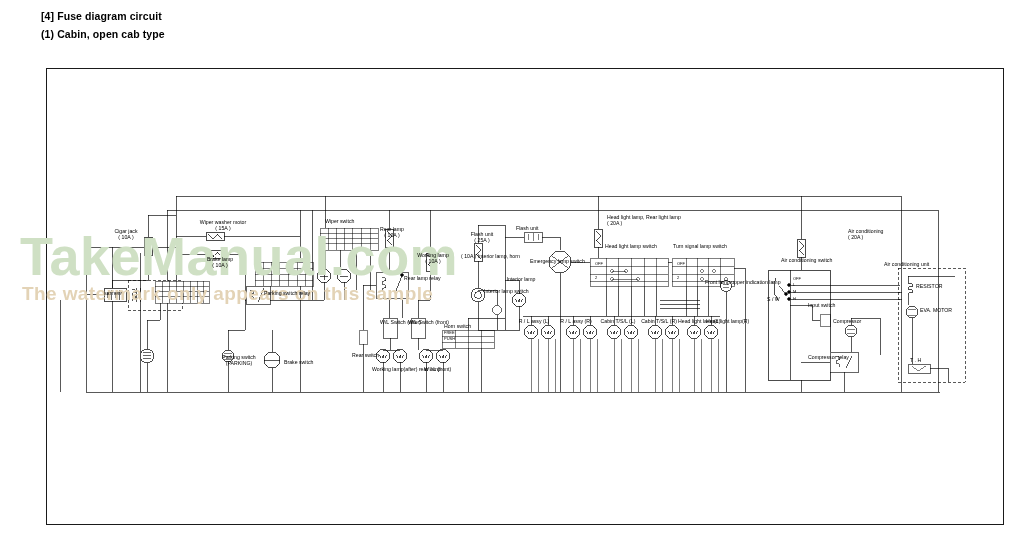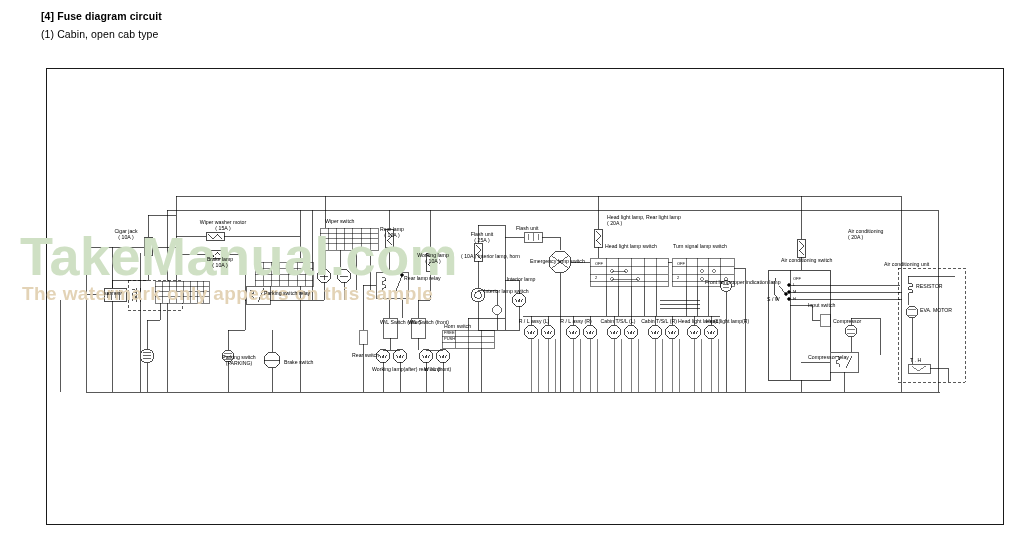--- a/index.html
+++ b/index.html
@@ -1,19 +1,19 @@
 <!DOCTYPE html>
 <html><head>
 <meta charset="utf-8">
 <style>
   html,body{margin:0;padding:0;background:#fff;}
   body{width:1009px;height:540px;position:relative;overflow:hidden;
        font-family:"Liberation Sans", sans-serif;color:#000;}
   .hd{position:absolute;left:41px;top:10px;font-size:10.5px;font-weight:bold;letter-spacing:.1px;}
-  .hd2{position:absolute;left:41px;top:28px;font-size:10.5px;font-weight:normal;letter-spacing:.1px;}
+  .hd2{position:absolute;left:41px;top:28px;font-size:10.5px;font-weight:bold;letter-spacing:.1px;}
 
   
   .frame{position:absolute;left:46px;top:68px;width:958px;height:457px;
          border:1px solid #1a1a1a;box-sizing:border-box;background:#fff;}
 
   
   .wm{position:absolute;left:20px;top:225px;font-size:54px;font-weight:bold;
       color:#cfe0c4;letter-spacing:.5px;white-space:nowrap;z-index:5;pointer-events:none;}
   .wm2{position:absolute;left:22px;top:283px;font-size:19px;font-weight:bold;
       color:#e3d3b6;letter-spacing:.4px;white-space:nowrap;z-index:5;pointer-events:none;}

